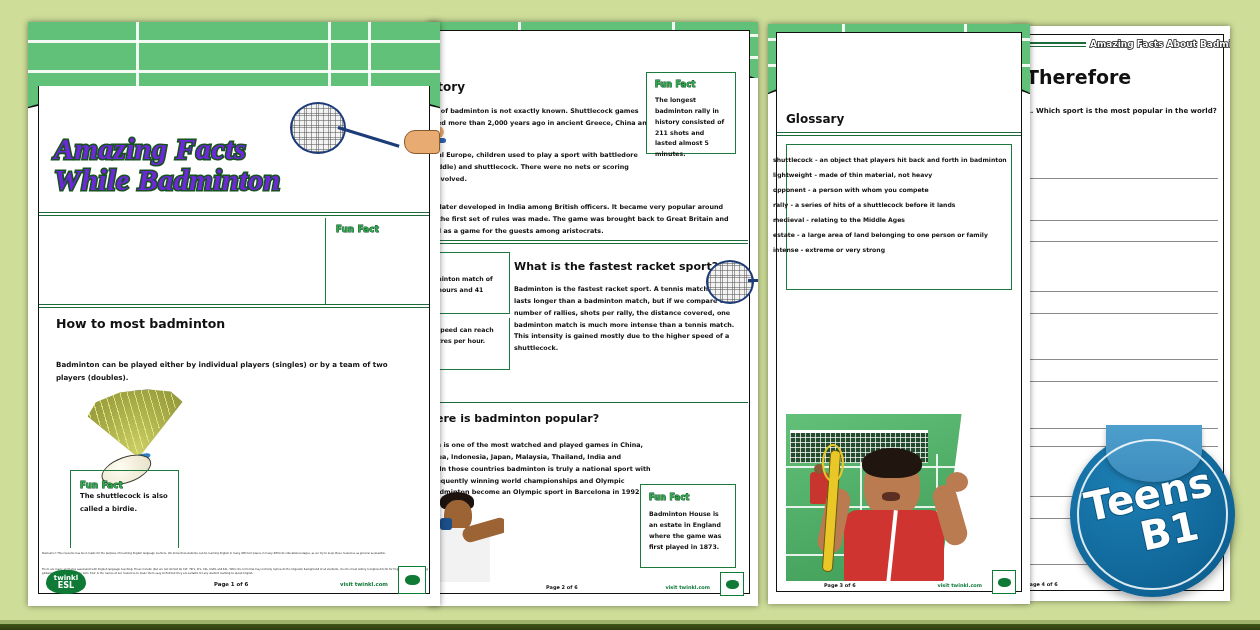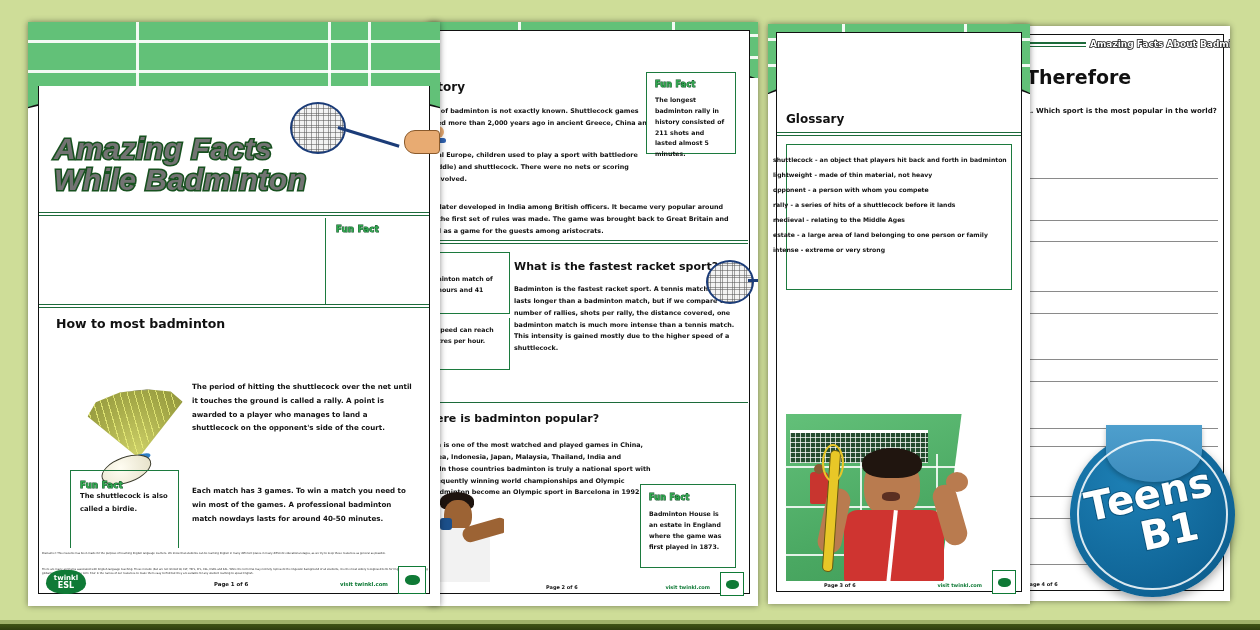--- a/index.html
+++ b/index.html
@@ -43,23 +43,23 @@
     position:absolute;left:-6%;right:-6%;
     height:70px;border-radius:50%;
     background:#ffffff;border-top:3px solid #111;
   }
 
   
   .pframe{position:absolute;border:1.3px solid #111;background:#fff;}
 
   
   .bigtitle{
-    font-family:Liberation Sans, sans-serif;
+    font-family:Liberation Serif, serif;
     font-weight:bold;font-style:italic;
-    color:#737373;
+    color:#6d28d9;
     -webkit-text-stroke:3.2px #17511f;
     paint-order:stroke fill;
     letter-spacing:.5px;line-height:1.02;
   }
   .bigtitle span{display:block;}
 
   .hrule{height:1.4px;background:#1c6b3a;}
 
   
   .btxt{
@@ -370,38 +370,37 @@
       <div style="position:absolute;left:297px;top:196px;width:1.2px;height:86px;background:#1c7a3e;"></div>
       <div style="position:absolute;left:308px;top:202px;width:94px;">
         <div class="fftitle" style="font-size:8.5px;">Fun Fact</div>
       </div>
 
       <div class="hrule" style="position:absolute;left:11px;top:282px;right:11px;"></div>
       <div class="hrule" style="position:absolute;left:11px;top:285px;right:11px;"></div>
 
       <div class="sechead" style="position:absolute;left:28px;top:294px;font-size:12.5px;">How to most badminton</div>
 
+      <div class="btxt" style="position:absolute;left:28px;top:336px;width:360px;font-size:7.1px;line-height:1.9;">Badminton can be played either by individual players (singles) or by a team of two players (doubles).</div>
 
       <div class="shuttle" style="left:58px;top:368px;width:100px;height:92px;transform:rotate(-4deg);">
         <div class="skirt"></div>
         <div class="ribs"></div>
         <div class="ring"></div>
         <div class="cork"></div>
       </div>
 
       <div style="position:absolute;left:42px;top:448px;width:108px;height:1.3px;background:#1c7a3e;"></div>
       <div style="position:absolute;left:42px;top:448px;width:1.3px;height:78px;background:#1c7a3e;"></div>
       <div style="position:absolute;left:150px;top:448px;width:1.3px;height:78px;background:#1c7a3e;"></div>
       <div style="position:absolute;left:52px;top:458px;width:96px;">
         <div class="fftitle" style="font-size:8.5px;">Fun Fact</div>
         <div class="btxt" style="font-size:6.8px;line-height:1.95;">The  shuttlecock is also called a birdie.</div>
       </div>
 
-      <div class="btxt" style="position:absolute;left:164px;top:358px;width:224px;font-size:7.1px;line-height:1.95;">The period of hitting the shuttlecock over the net until it touches the ground is called a rally. A point is awarded to a player who manages to land a shuttlecock on the opponent's side of the court.</div>
-      <div class="btxt" style="position:absolute;left:164px;top:462px;width:224px;font-size:7.1px;line-height:1.95;">Each match has 3 games. To win a match you need to win most of the games. A professional badminton match nowdays lasts for around 40-50 minutes.</div>
 
       <div class="disc" style="position:absolute;left:14px;top:530px;width:386px;">Disclaimer: This resource has been made for the purpose of teaching English language learners. We know that students can be learning English in many different places in many different educational stages, as we try to keep these resources as general as possible.</div>
       <div class="disc" style="position:absolute;left:14px;top:546px;width:386px;">There are many acronyms associated with English language teaching. These include (but are not limited to) ELT, TEFL, EFL, ESL, ESOL and EAL. While the term ESL may not fully represent the linguistic background of all students, it is the most widely recognised term for English language teaching globally. Therefore, we use the term 'ESL' in the names of our resources to make them easy to find but they are suitable for any student learning to speak English.</div>
 
       <div class="twinkl-logo" style="position:absolute;left:18px;bottom:12px;width:40px;height:24px;font-size:7px;line-height:1;">
         <span>twinkl</span>
           <span style="font-size:8px;">ESL</span>
       </div>
       <div class="ftxt" style="position:absolute;left:186px;bottom:19px;font-size:5.4px;">Page 1 of 6</div>
       <div class="ftxt" style="position:absolute;right:52px;bottom:19px;font-size:5.4px;color:#0f7a36;">visit twinkl.com</div>

